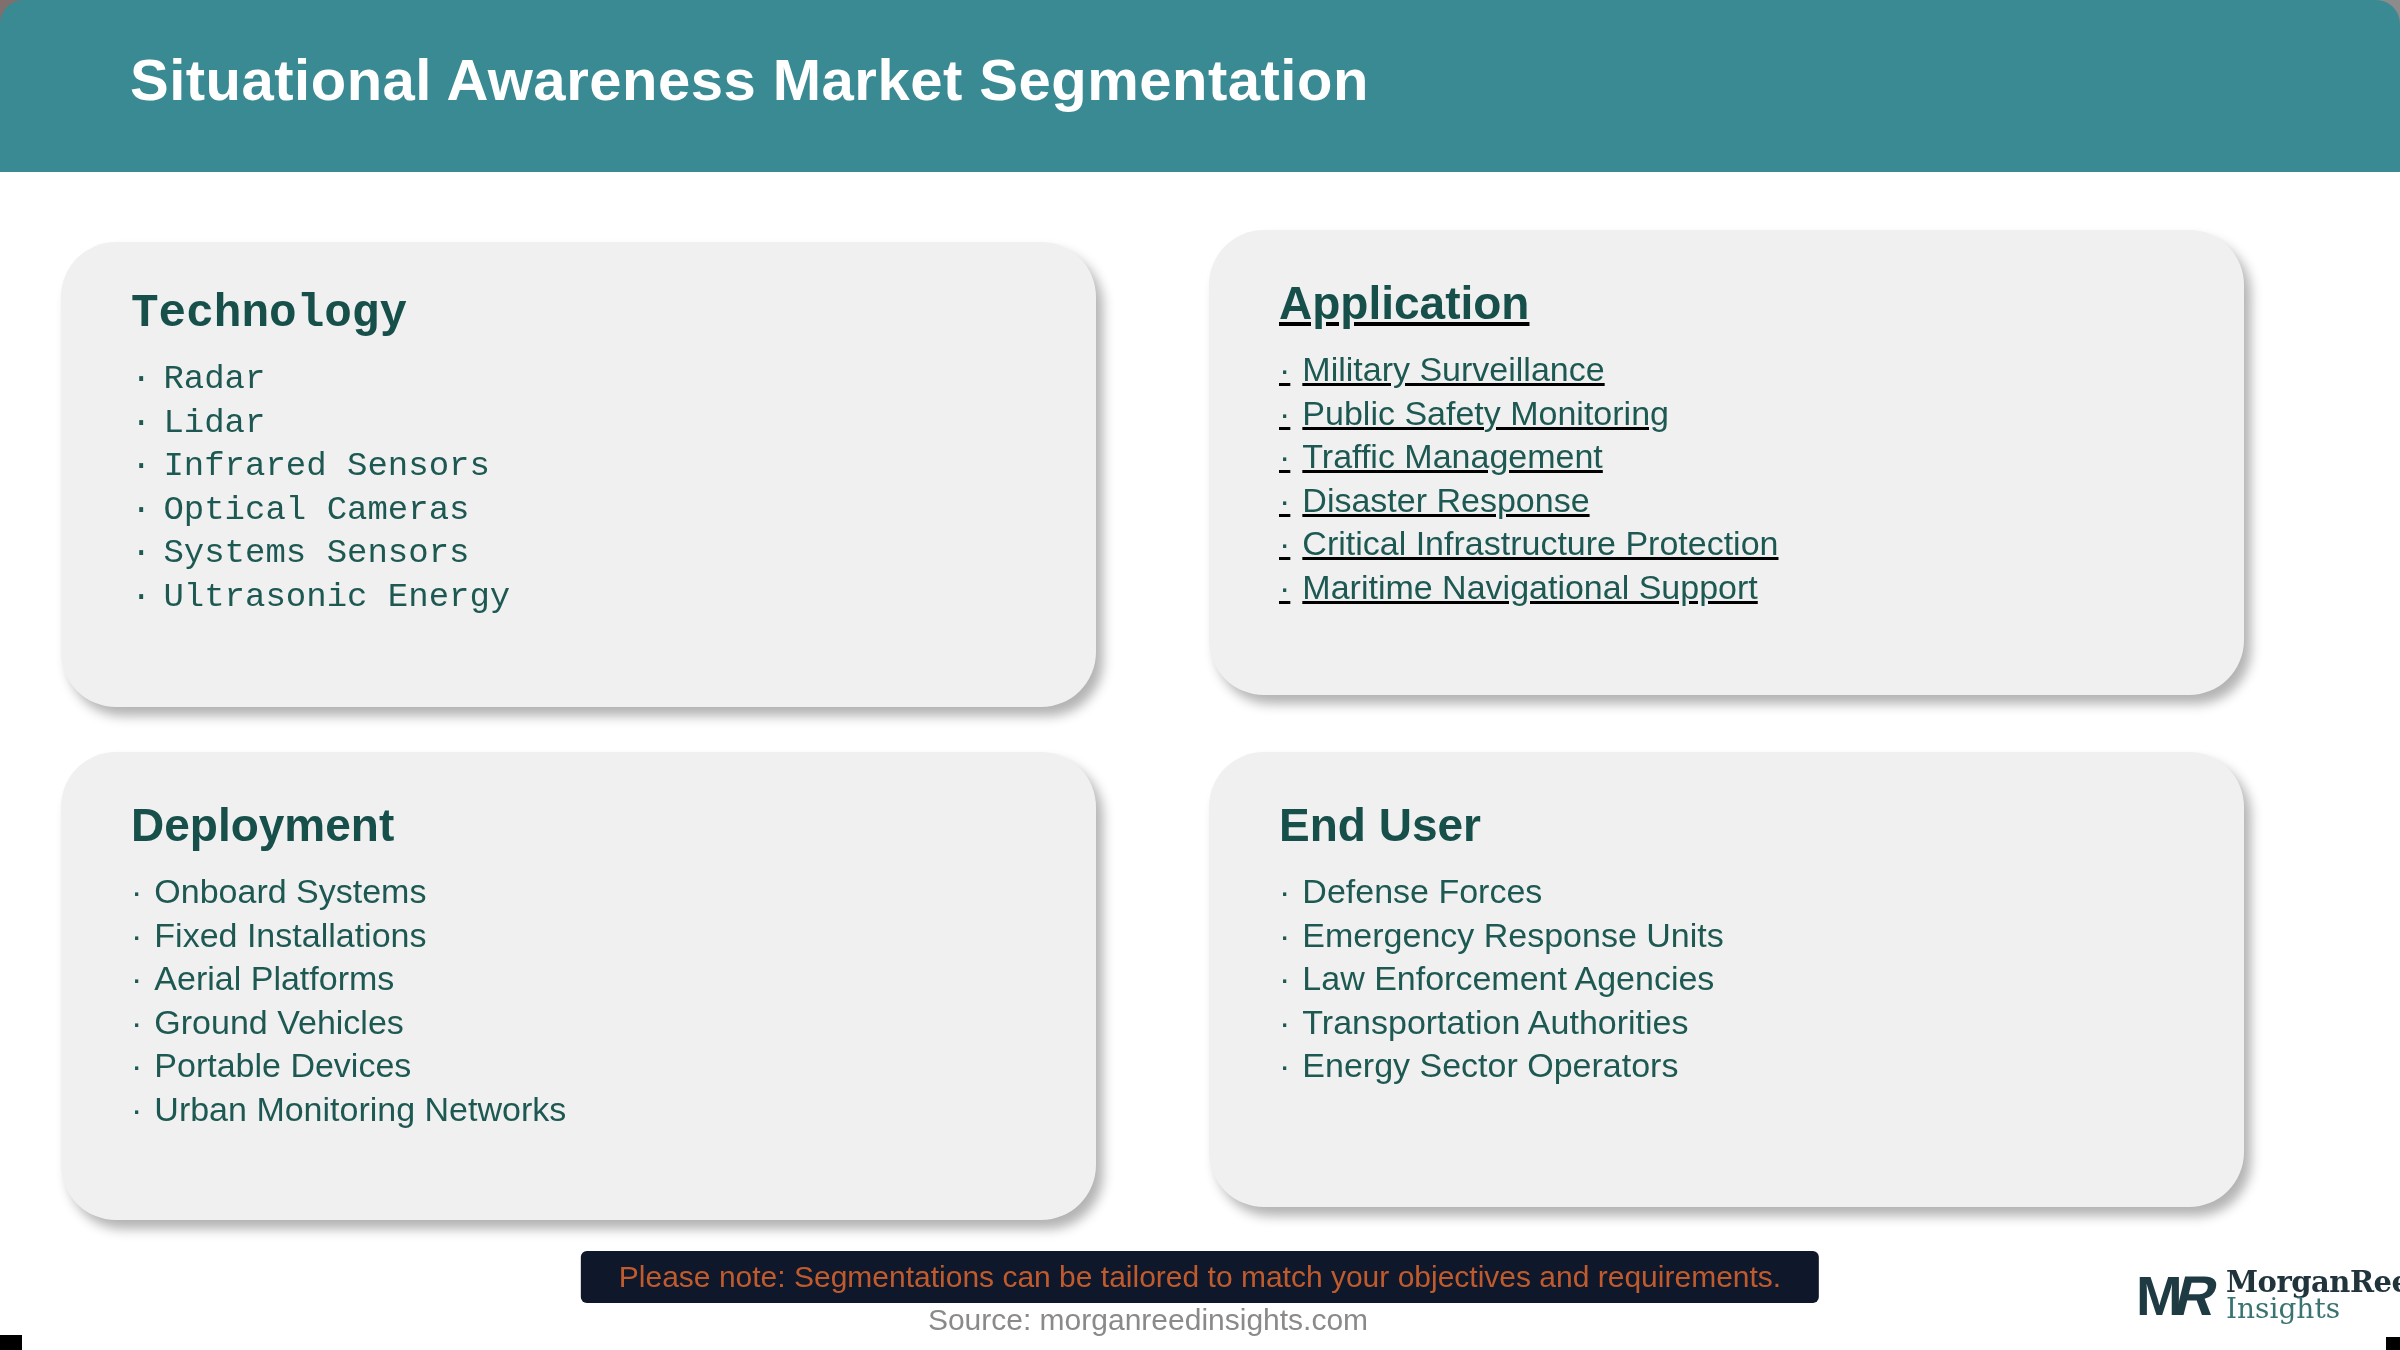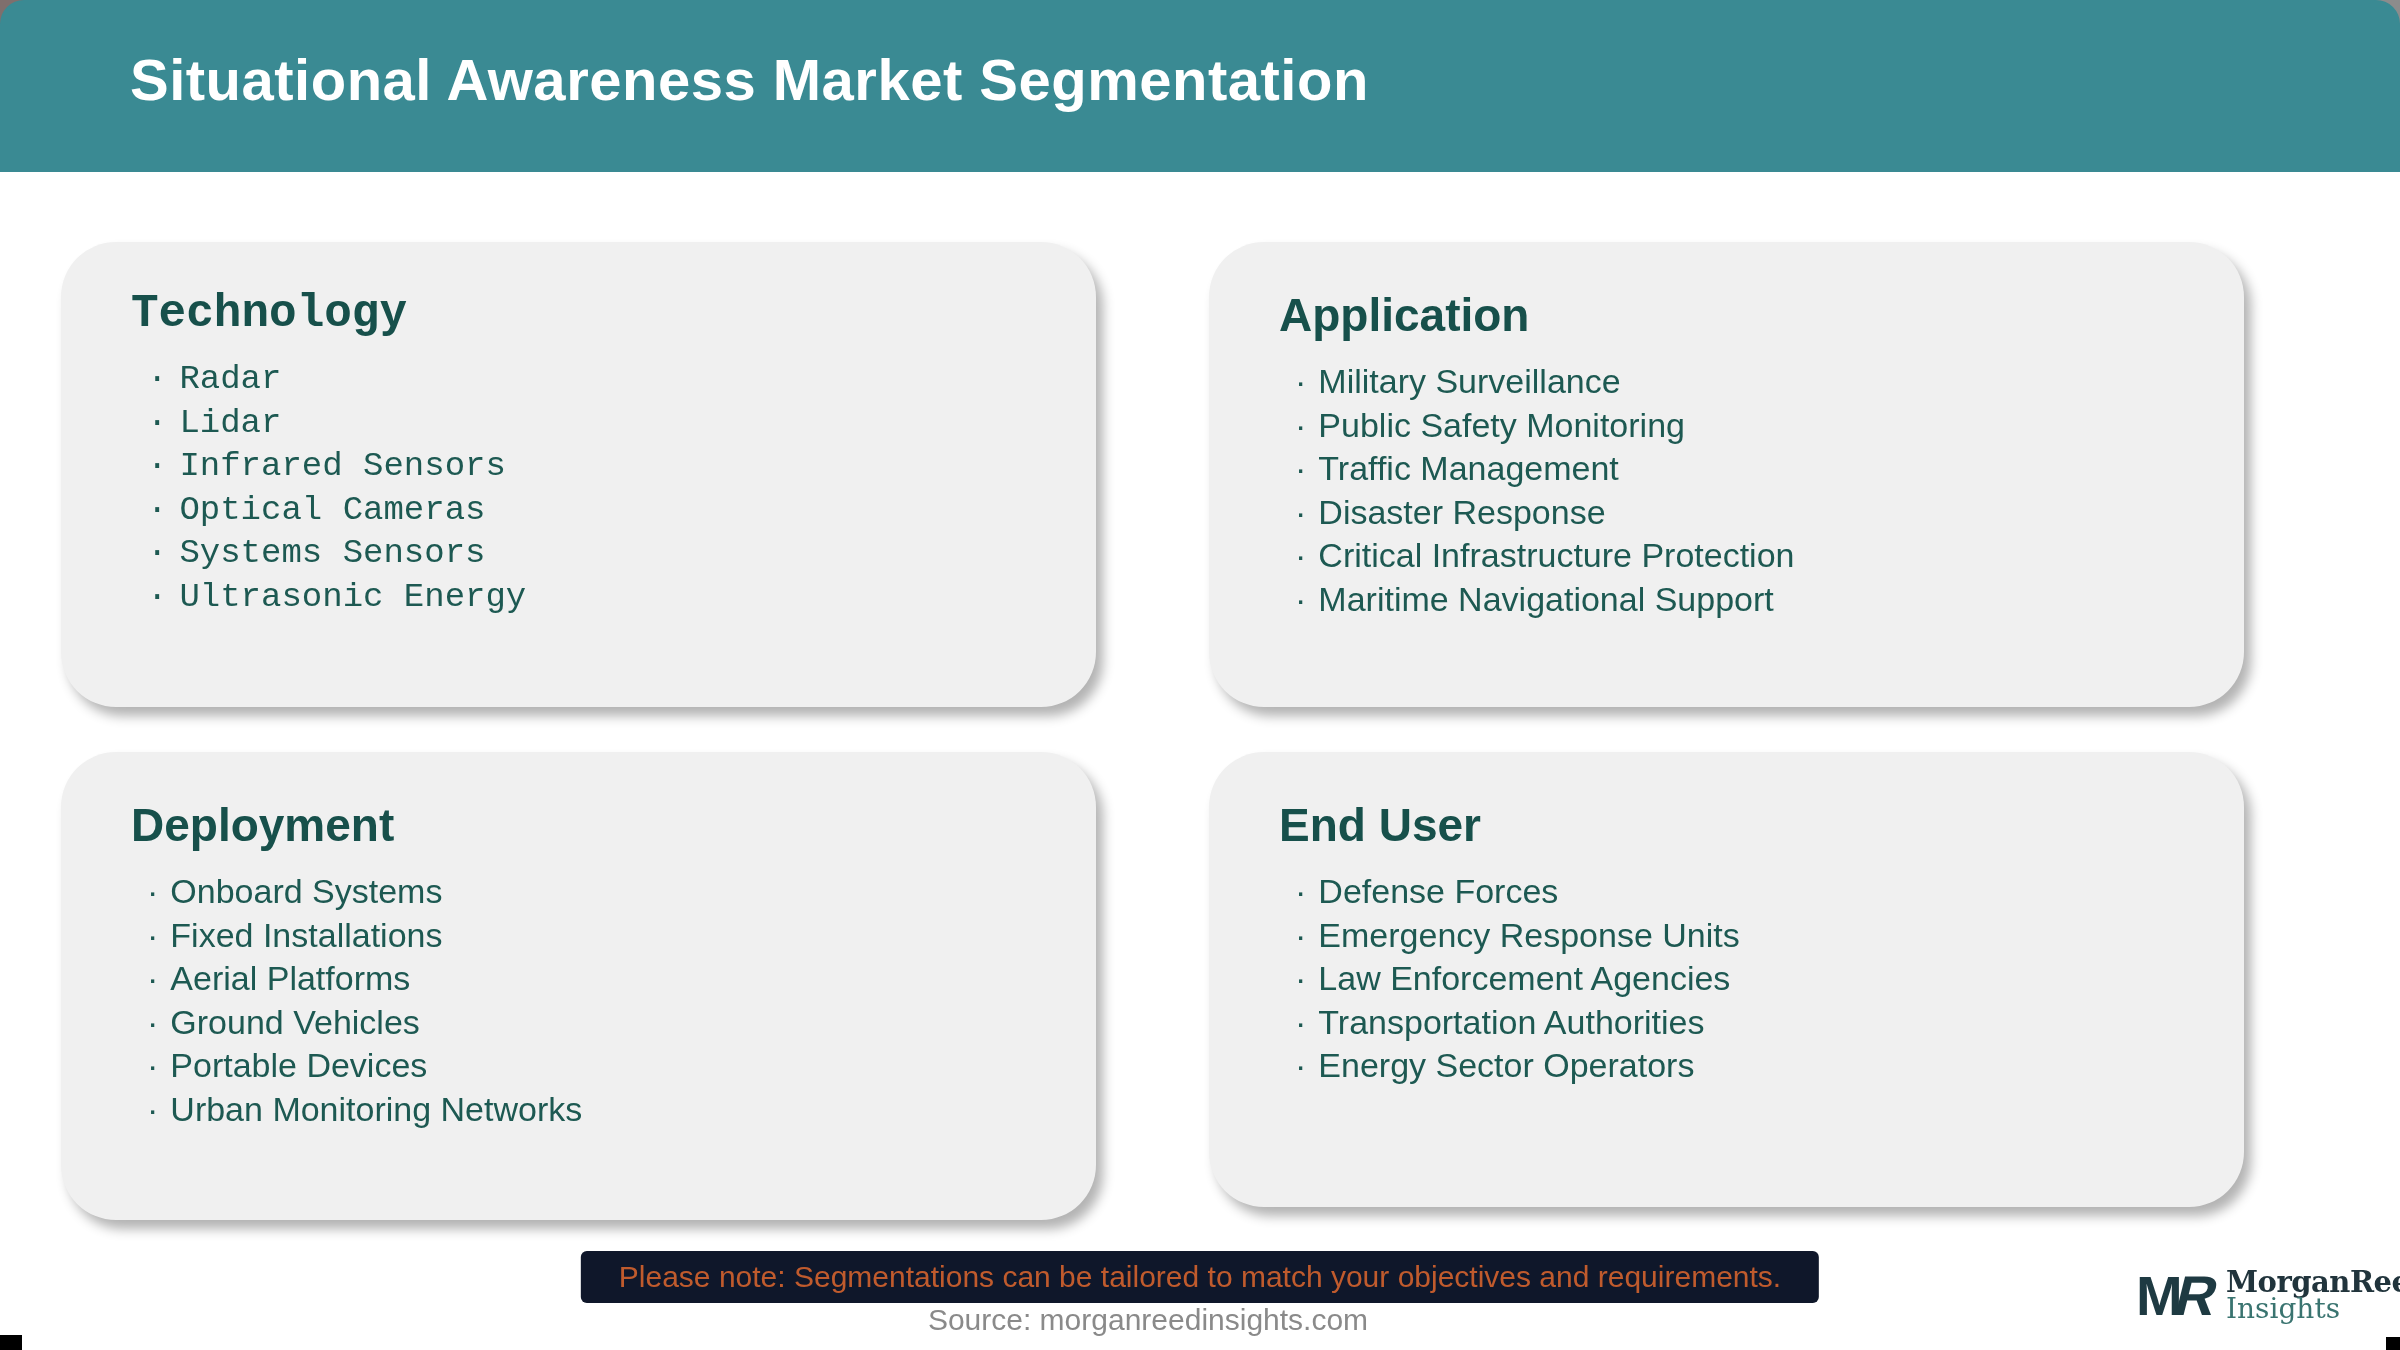--- a/index.html
+++ b/index.html
@@ -41,33 +41,33 @@
     position: absolute;
     width: 1035px;
     height: 465px;
     background: #f0f0f0;
     border-radius: 55px;
     box-shadow: 7px 9px 12px rgba(0,0,0,0.30);
     padding: 46px 50px 0 70px;
     box-sizing: border-box;
   }
   .card-technology  { left: 61px;   top: 242px; font-family: Liberation Mono, monospace; }
-  .card-application { left: 1209px; top: 242px; }
+  .card-application { left: 1209px; top: 230px; text-decoration: underline; }
   .card-deployment  { left: 61px;   top: 752px; height: 468px; }
   .card-enduser     { left: 1209px; top: 752px; height: 455px; }
 
   .card-title {
     margin: 0 0 18px 0;
     font-size: 46px;
     font-weight: bold;
     color: #17504b;
   }
   .segment-list {
     list-style: none;
-    margin: 16px; padding: 0;
+    margin: 0; padding: 0;
   }
   .segment-list li {
     font-size: 34px;
     line-height: 43.5px;
     color: #1d5952;
   }
   .segment-list li::before {
     content: "\00B7";
     margin-right: 12px;
   }

